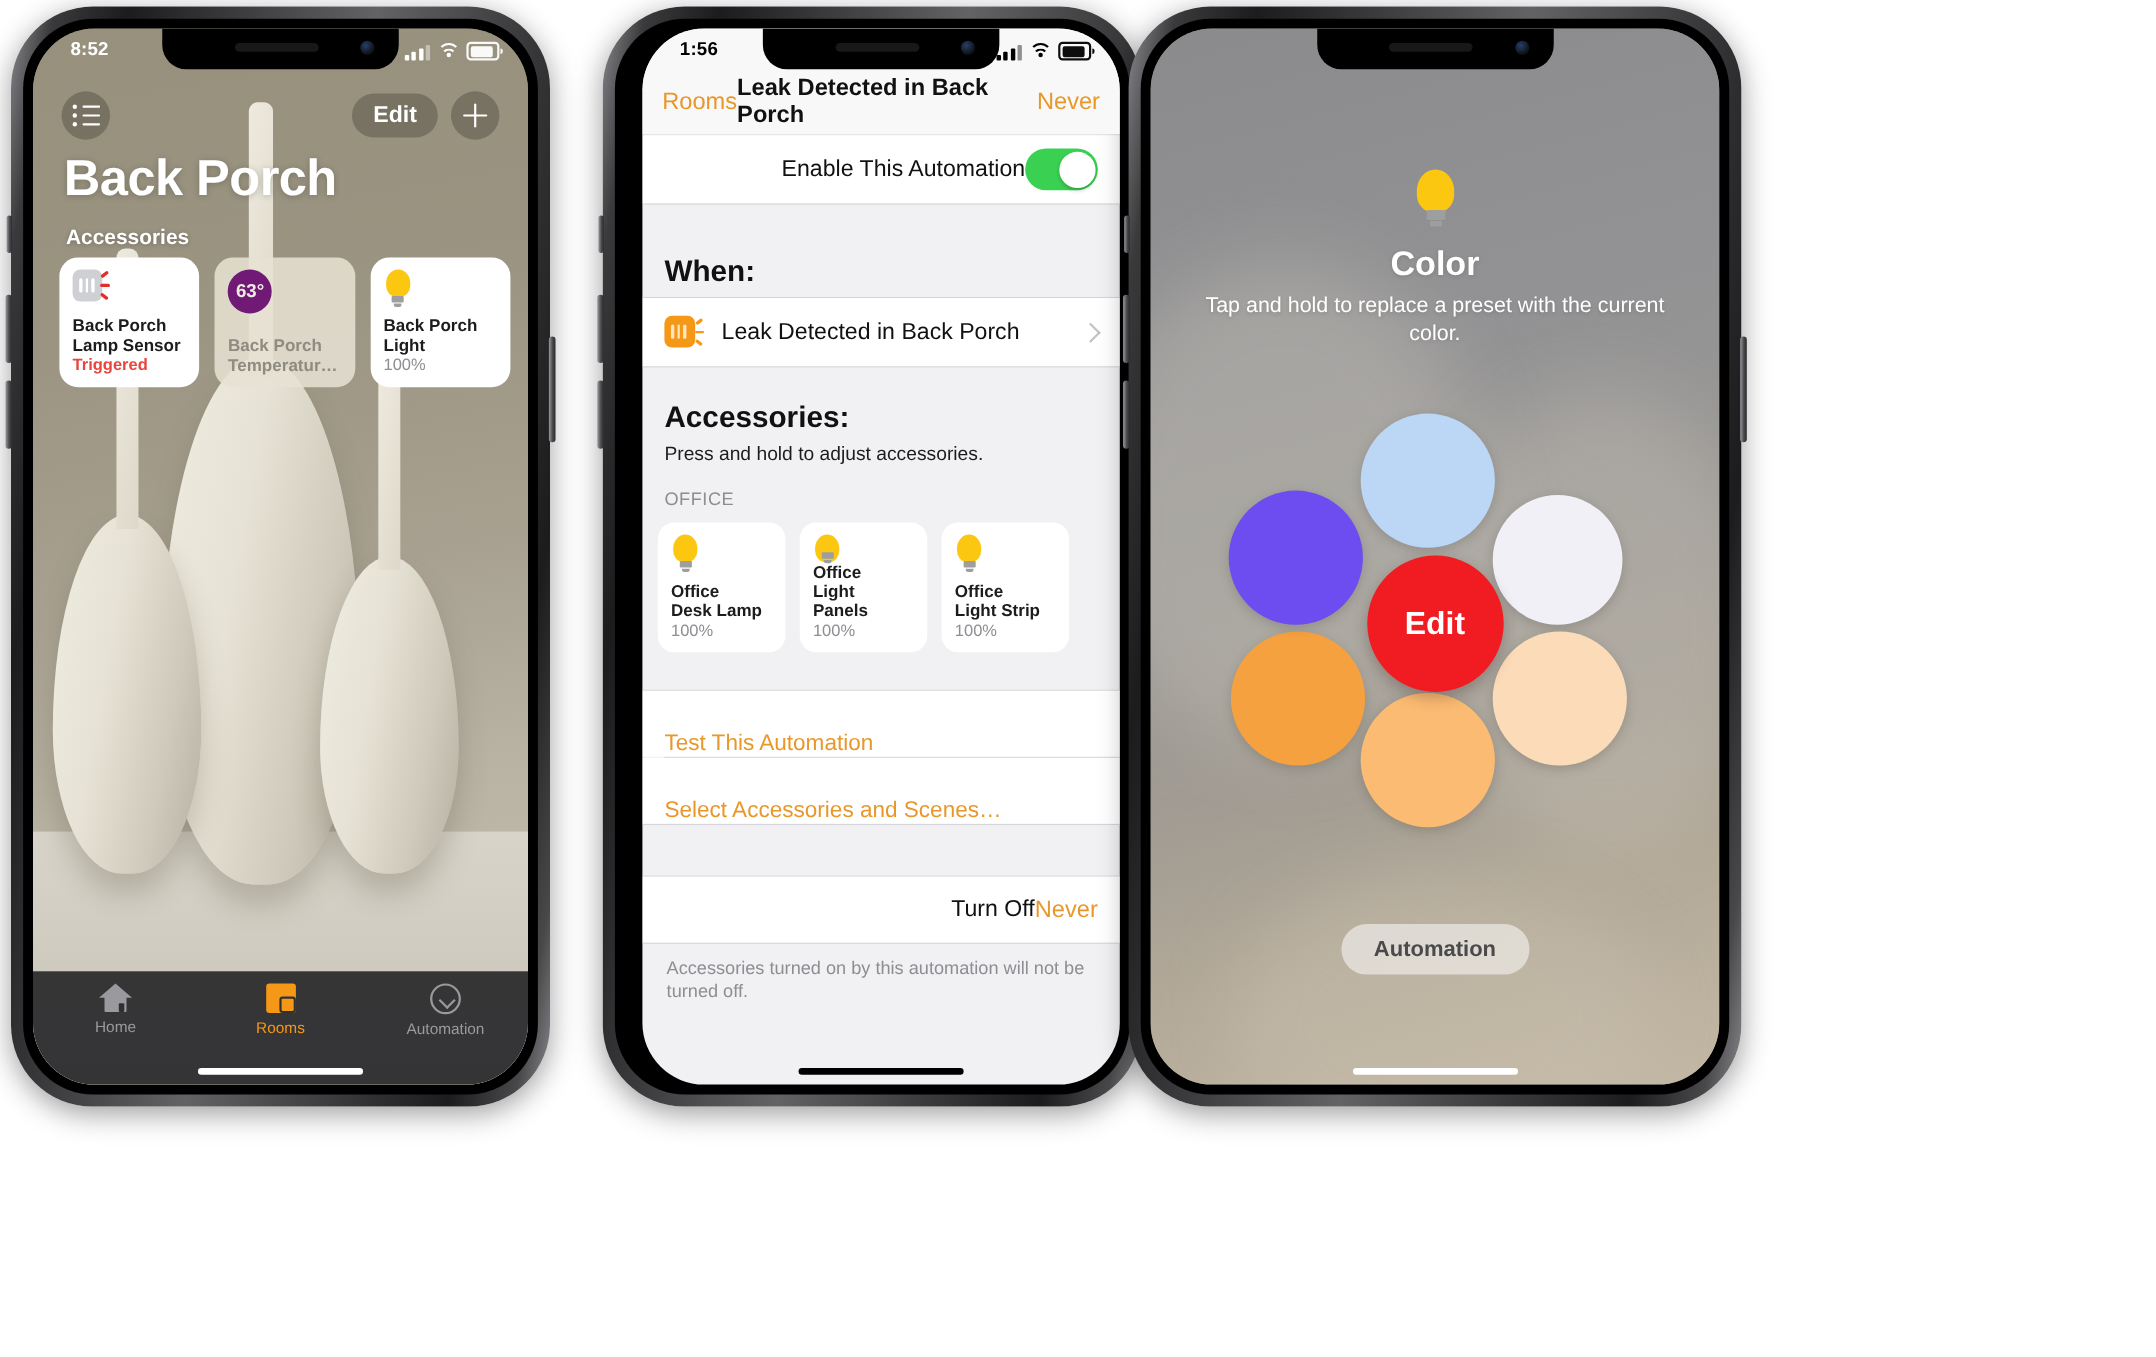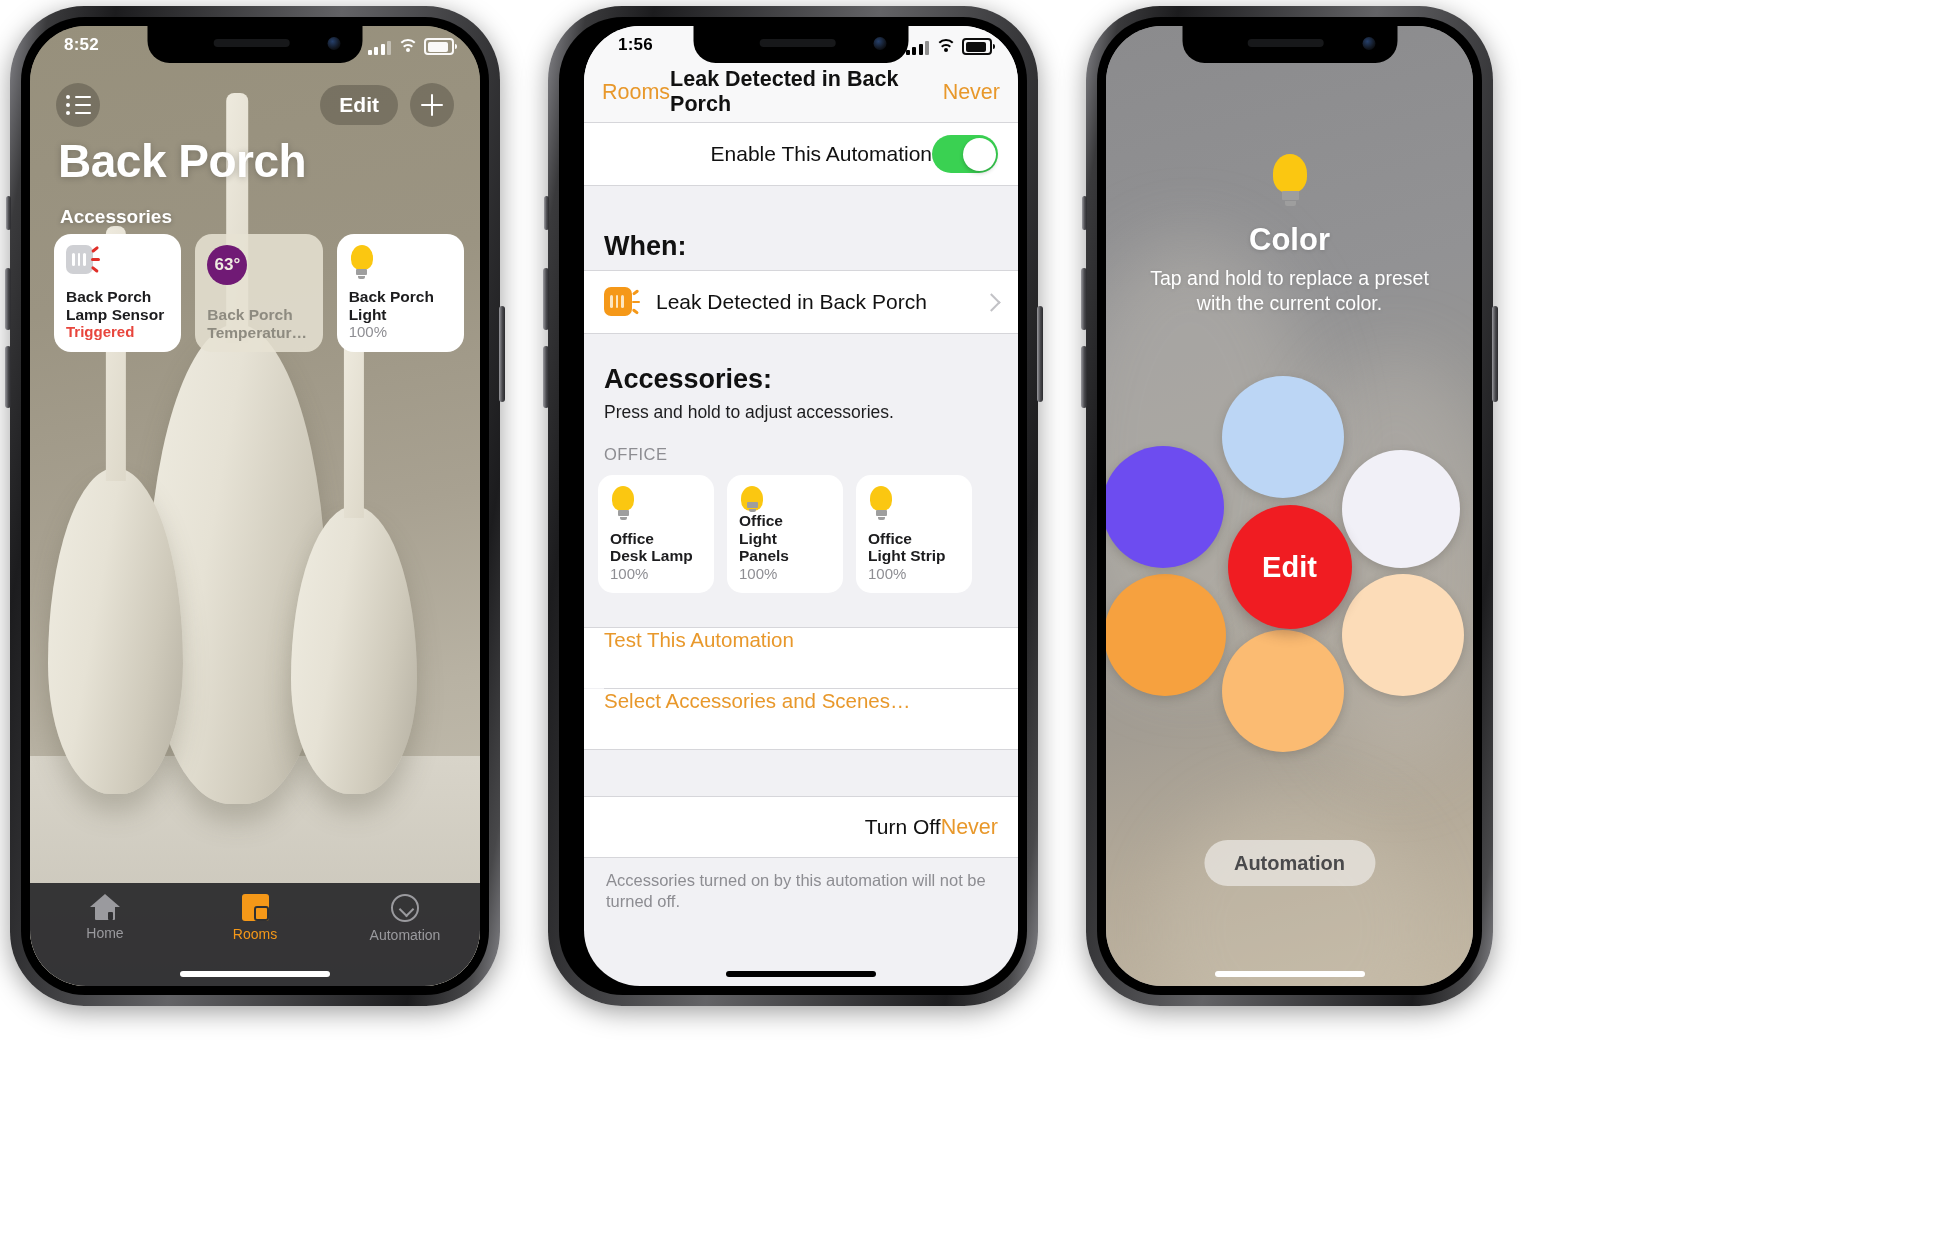--- a/index.html
+++ b/index.html
@@ -139,21 +139,21 @@
   .leak-orange .body i:nth-child(1){left:6px;} .leak-orange .body i:nth-child(2){left:11.5px;} .leak-orange .body i:nth-child(3){left:17px;}
   .leak-orange .ray{position:absolute;background:#f59818;border-radius:2px;}
   .leak-orange .r1{right:-1px;top:4px;width:7px;height:2.6px;transform:rotate(-38deg);}
   .leak-orange .r2{right:-2px;top:13.5px;width:8px;height:2.6px;}
   .leak-orange .r3{right:-1px;top:23px;width:7px;height:2.6px;transform:rotate(38deg);}
   .chev{width:11px;height:11px;border-right:2.6px solid #c2c2c6;border-bottom:2.6px solid #c2c2c6;transform:rotate(-45deg);}
   .otile{width:116px;height:118px;background:#fff;border-radius:15px;padding:11px 12px;box-sizing:border-box;
      display:flex;flex-direction:column;justify-content:space-between;}
   .otile-name{font-size:15.5px;font-weight:bold;line-height:1.14;color:#1c1c1e;}
   .otile-state{font-size:15px;color:#8e8e93;}
-  .linkrow{background:#fff;display:flex;align-items:flex-start;padding:0 20px;font-size:20.5px;color:#e8982b;}
+  .linkrow{background:#fff;display:flex;align-items:flex-end;padding:0 20px;font-size:20.5px;color:#e8982b;}
   .footnote{font-size:16.5px;color:#8d8d92;line-height:1.3;padding:0 22px;}
 
   
   #p3 .screen{background:#8d8d8f;}
   .blurbg{position:absolute;inset:0;
      background:linear-gradient(165deg,#8b8b8d 0%,#929294 30%,#9a9894 52%,#a39d93 68%,#b4aa99 82%,#c3b8a4 100%);}
   .blurbg .g1{position:absolute;left:-12%;top:22%;width:70%;height:46%;border-radius:50%;background:rgba(215,210,195,.30);filter:blur(34px);}
   .blurbg .g2{position:absolute;right:-8%;top:34%;width:58%;height:44%;border-radius:50%;background:rgba(220,214,199,.26);filter:blur(34px);}
   .blurbg .g3{position:absolute;left:14%;bottom:-8%;width:74%;height:28%;border-radius:50%;background:rgba(205,196,180,.34);filter:blur(30px);}
   .c-bulb{position:absolute;top:128px;left:50%;transform:translateX(-50%);z-index:10;}
@@ -461,21 +461,21 @@
           </div>
           <div class="hr"></div>
           <div class="footnote" style="padding-top:12px;">Accessories turned on by this automation will not be turned off.</div>
         </div>
 
         <div class="homebar" style="background:#000;"></div>
       </div>
     </div>
   </div>
 
-  <div class="phone" id="p3" style="left:1086px;top:6px;width:407px;height:1000px;">
+  <div class="phone" id="p3" style="left:1026px;top:6px;width:557px;height:1000px;">
     <div class="sbutton" style="left:-4px;top:190px;width:5px;height:34px;"></div>
     <div class="sbutton" style="left:-5px;top:262px;width:6px;height:62px;"></div>
     <div class="sbutton" style="left:-5px;top:340px;width:6px;height:62px;"></div>
     <div class="sbutton" style="right:-5px;top:300px;width:6px;height:96px;"></div>
     <div class="inner">
       <div class="screen">
 
         <div class="blurbg">
             <div class="g1"></div>
             <div class="g2"></div>

